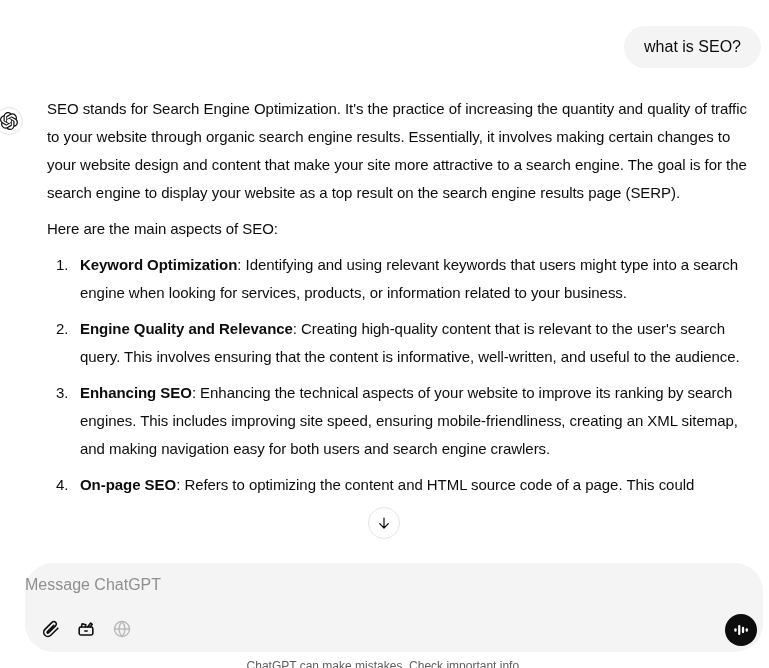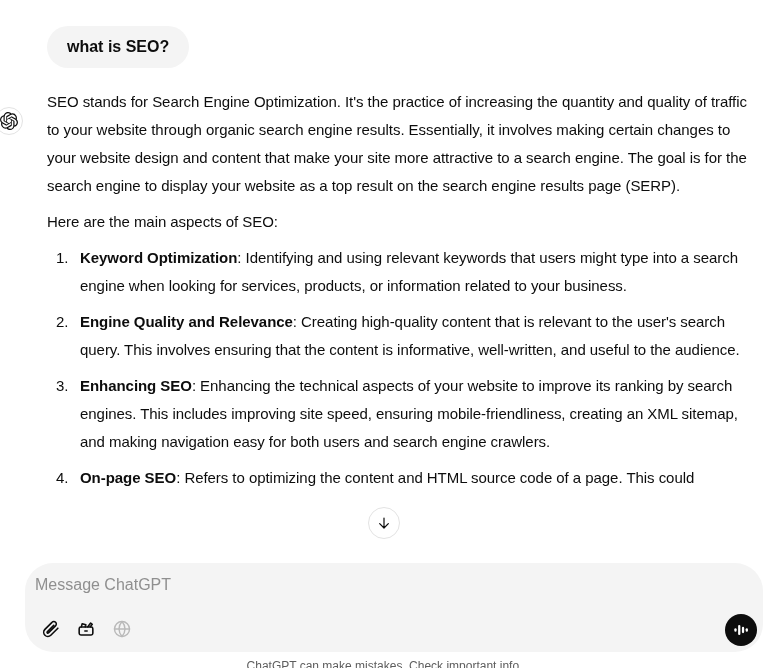--- a/index.html
+++ b/index.html
@@ -11,33 +11,33 @@
     color:#0d0d0d;
     font-family:"Liberation Sans", sans-serif;
   }
   .chat {
     position:absolute;
     left:47px; top:0;
     width:714px;
   }
   .user-row {
     display:flex;
+    justify-content:flex-end;
     margin-top:26px;
-    font-weight:bold;
   }
   .user-bubble {
     background:#f4f4f4;
     border-radius:24px;
     padding:9px 20px;
     font-size:16px;
     line-height:24px;
     color:#0d0d0d;
   }
   .assistant {
-    margin-top:20px;
+    margin-top:27px;
     font-size:15px;
     line-height:28px;
     letter-spacing:-0.05px;
   }
   .assistant p { margin:0 0 8px; }
   .msg-list { list-style:none; margin:0; padding:0; }
   .msg-list li {
     position:relative;
     padding-left:33px;
     margin-bottom:8px;
@@ -68,21 +68,21 @@
   }
   .composer {
     position:absolute;
     left:25px; top:563px;
     width:738px; height:89px;
     background:#f4f4f4;
     border-radius:28px;
   }
   .composer .placeholder {
     position:absolute;
-    left:10px; top:10px;
+    left:0; top:10px;
     font-size:16px;
     line-height:24px;
     color:#8f8f8f;
   }
   .composer-icons {
     position:absolute;
     left:9px; bottom:7px;
     display:flex;
     gap:4px;
   }

